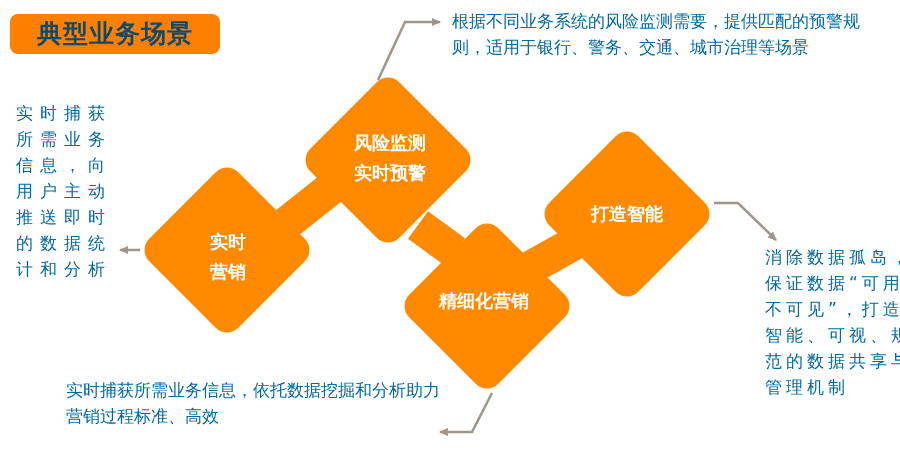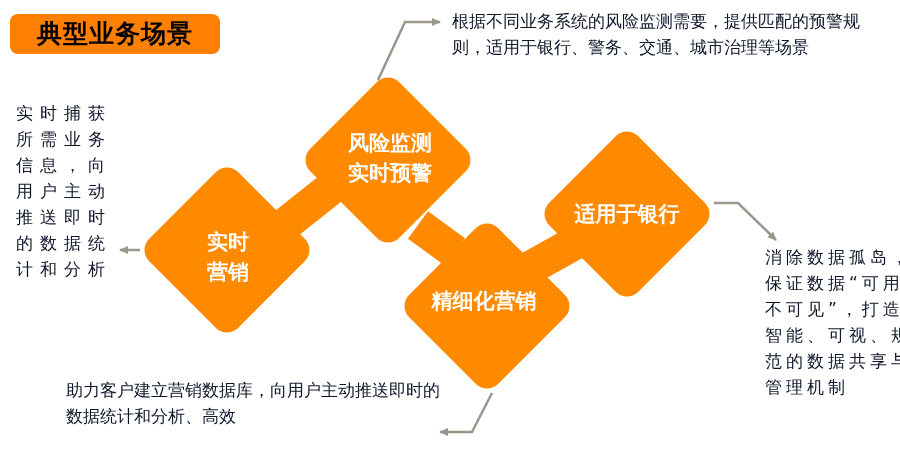--- a/index.html
+++ b/index.html
@@ -1,31 +1,31 @@
 <!DOCTYPE html>
 <html><head>
 <meta charset="utf-8">
 <style>
   html, body { margin: 0; padding: 0; background: #ffffff; }
   body { width: 900px; height: 466px; position: relative; overflow: hidden;
          font-family: "DejaVu Sans", "Liberation Sans", sans-serif; }
   .badge {
     position: absolute; left: 10px; top: 14px; width: 210px; height: 40px;
-    background: #FF7F00; border-radius: 8px; color: #000000;
+    background: #FF7F00; border-radius: 8px; color: #0c4a6e;
     font-size: 25px; font-weight: bold; line-height: 40px; text-align: center;
     letter-spacing: 1px;
   }
   svg.diagram { position: absolute; left: 0; top: 0; }
-  .desc { position: absolute; color: #0f172a; font-size: 17px; line-height: 26px; }
+  .desc { position: absolute; color: #0369a1; font-size: 17px; line-height: 26px; }
   .desc-top { left: 452px; top: 8px; width: 440px; }
   .desc-left { left: 16px; top: 100px; width: 108px; letter-spacing: 7px; }
   .desc-right { left: 765px; top: 244px; width: 155px; letter-spacing: 4px; }
   .desc-bottom { left: 66px; top: 377px; width: 380px; }
   .node-label {
-    position: absolute; color: #ffffff; font-weight: bold; font-size: 21px;
+    position: absolute; color: #ffffff; font-weight: bold; font-size: 18px;
     line-height: 30px; text-align: center; white-space: pre-line;
     transform: translate(-50%, -50%);
   }
 </style>
 </head>
 <body>
 
 <div class="badge">典型业务场景</div>
 
 <svg class="diagram" width="900" height="466" viewBox="0 0 900 466">
@@ -54,18 +54,18 @@
     <polyline points="714,203 738,203 776,240" marker-end="url(#arrowhead)"></polyline>
     <polyline points="492,393 472,432 440,432" marker-end="url(#arrowhead)"></polyline>
   </g>
 </svg>
 
 <div class="node-label" style="left:228px; top:257px;">实时
 营销</div>
 <div class="node-label" style="left:390px; top:158px;">风险监测
 实时预警</div>
 <div class="node-label" style="left:484px; top:301px;">精细化营销</div>
-<div class="node-label" style="left:627px; top:214px;">适用于银行</div>
+<div class="node-label" style="left:627px; top:214px;">打造智能</div>
 
 <div class="desc desc-top">根据不同业务系统的风险监测需要，提供匹配的预警规则，适用于银行、警务、交通、城市治理等场景</div>
 <div class="desc desc-left">实时捕获所需业务信息，向用户主动推送即时的数据统计和分析</div>
 <div class="desc desc-right">消除数据孤岛，保证数据“可用不可见”，打造智能、可视、规范的数据共享与管理机制</div>
-<div class="desc desc-bottom">助力客户建立营销数据库，向用户主动推送即时的数据统计和分析、高效</div>
+<div class="desc desc-bottom">实时捕获所需业务信息，依托数据挖掘和分析助力营销过程标准、高效</div>
 
 </body></html>

